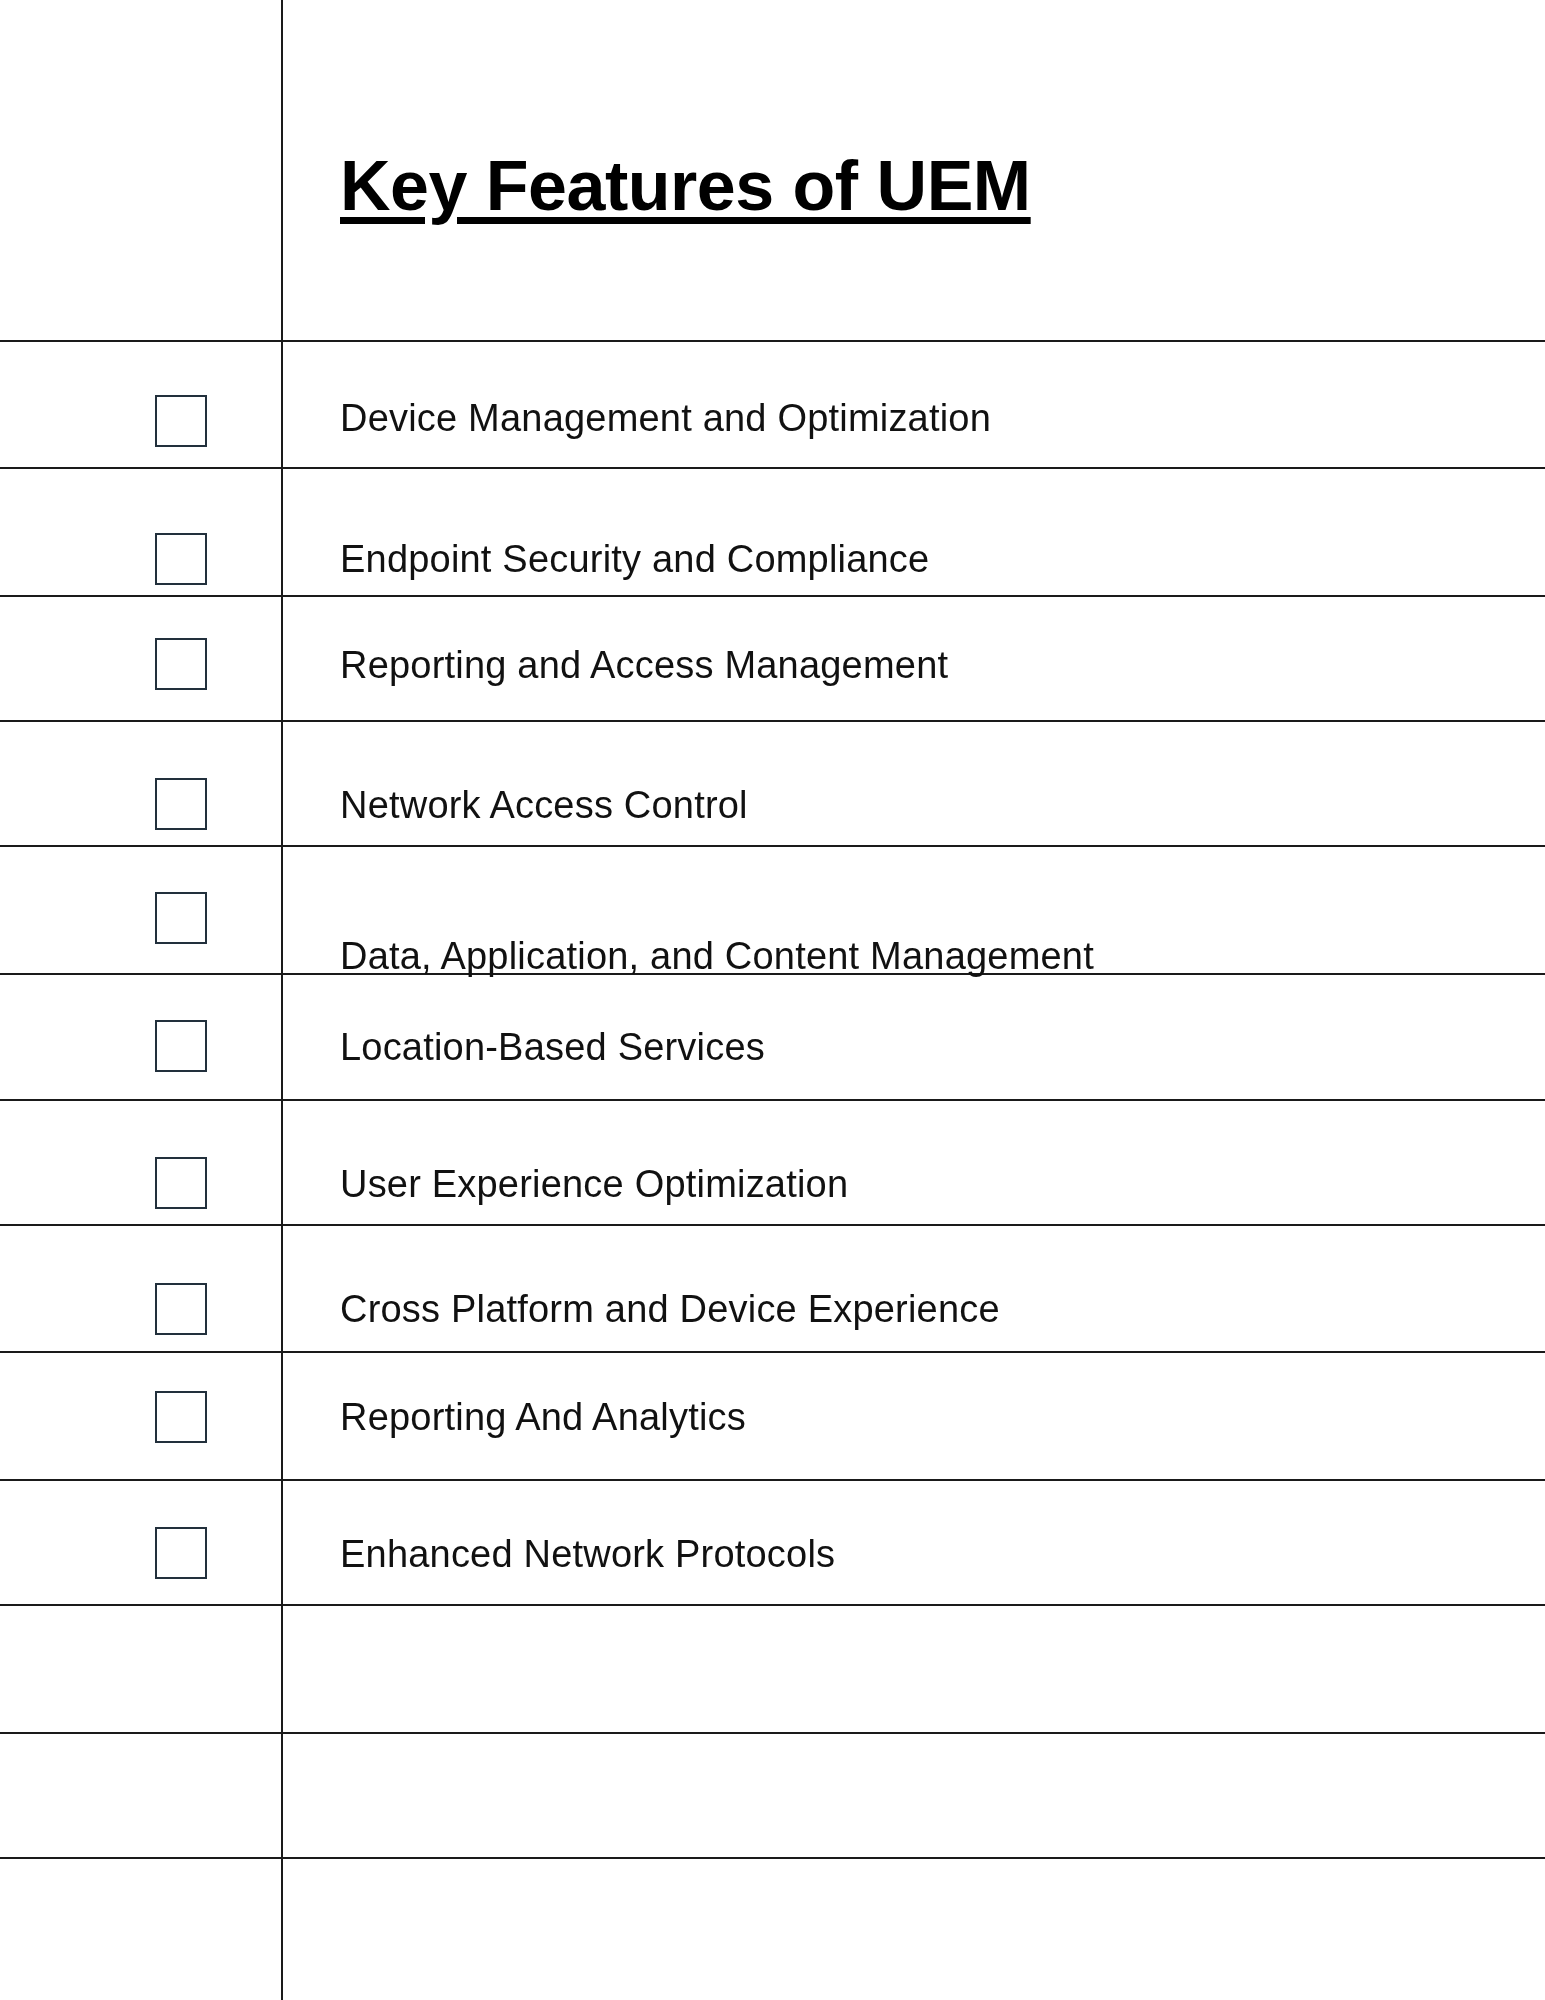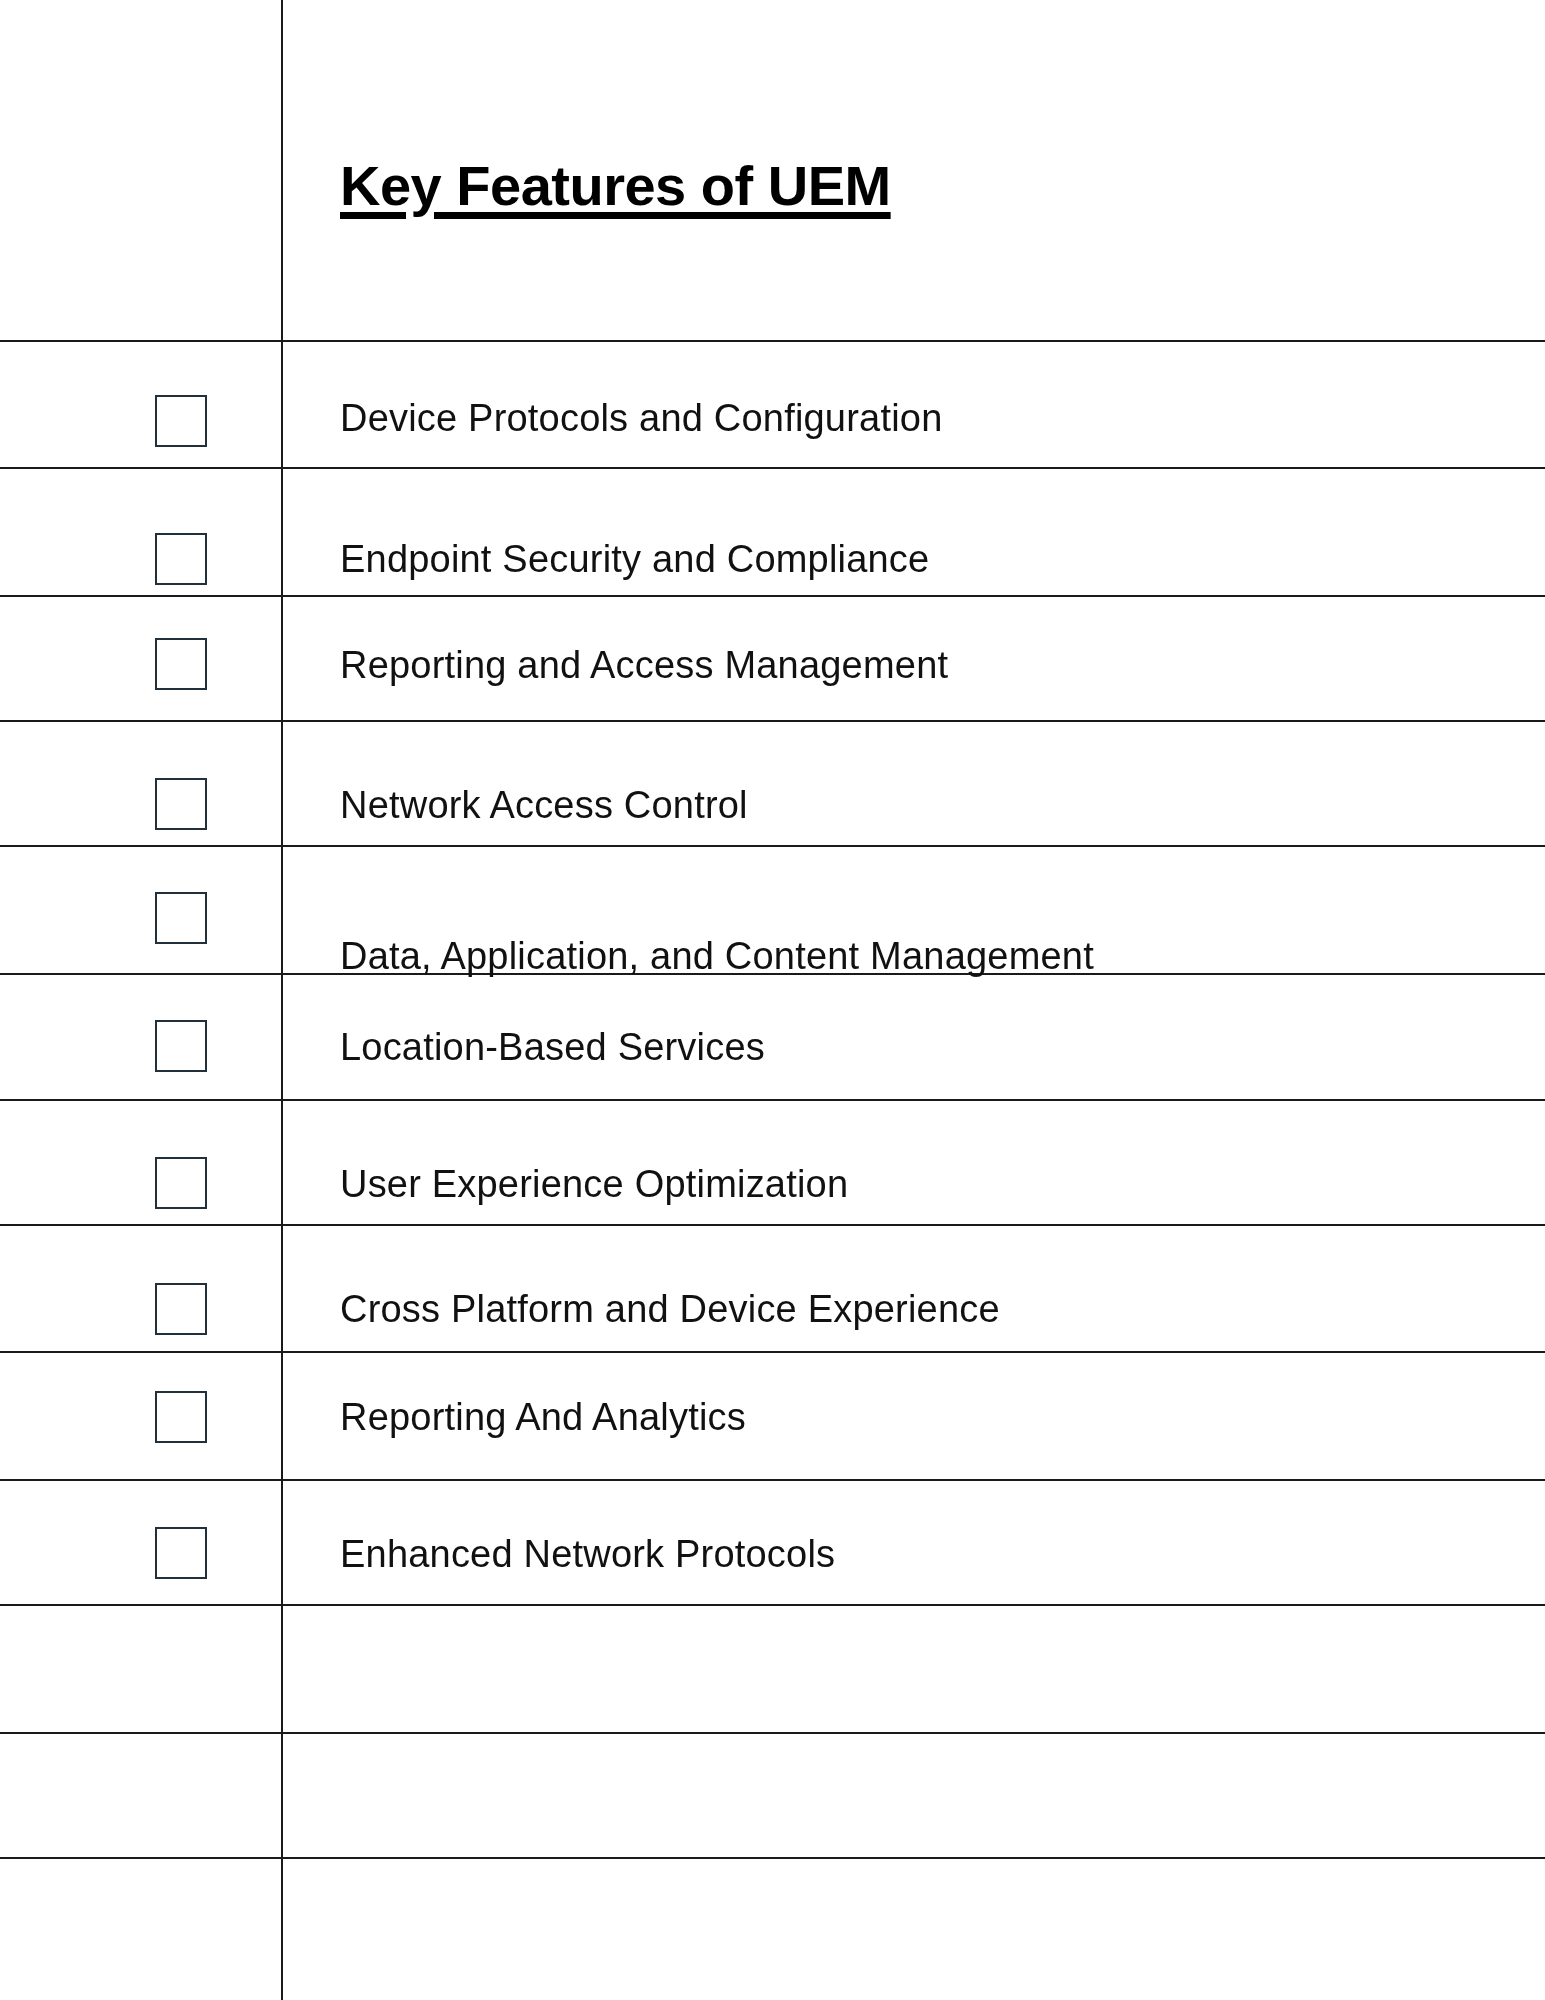--- a/index.html
+++ b/index.html
@@ -1,19 +1,19 @@
 <!DOCTYPE html>
 <html><head>
   <meta charset="utf-8">
   <style>
     html, body { margin: 0; padding: 0; background: #ffffff; }
     body { width: 1545px; height: 2000px; position: relative; overflow: hidden; font-family: "Liberation Sans", sans-serif; color: #111111; }
     .vline { position: absolute; left: 281px; top: 0; width: 2px; height: 2000px; background: #1a1a1a; }
     .hline { position: absolute; left: 0; width: 1545px; height: 2px; background: #1a1a1a; }
-    .title { position: absolute; left: 340px; top: 136px; margin: 0; font-size: 56px; font-weight: bold; line-height: 100px; letter-spacing: -0.5px; color: #000; text-decoration: underline; text-decoration-thickness: 7px; text-underline-offset: 7px; white-space: nowrap; }
+    .title { position: absolute; left: 340px; top: 136px; margin: 0; font-size: 70px; font-weight: bold; line-height: 100px; letter-spacing: -0.5px; color: #000; text-decoration: underline; text-decoration-thickness: 7px; text-underline-offset: 7px; white-space: nowrap; }
     .cb { position: absolute; left: 155px; width: 48px; height: 48px; border: 2px solid #22303c; background: #fff; box-sizing: content-box; cursor: pointer; }
     .label { position: absolute; left: 340px; height: 50px; line-height: 50px; font-size: 38px; color: #111; white-space: nowrap; letter-spacing: 0.2px; }
   </style>
 </head>
 <body>
 
 <div>
 
   <div class="vline"></div>
 
@@ -27,21 +27,21 @@
   <div class="hline" style="top:1224px"></div>
   <div class="hline" style="top:1351px"></div>
   <div class="hline" style="top:1479px"></div>
   <div class="hline" style="top:1604px"></div>
   <div class="hline" style="top:1732px"></div>
   <div class="hline" style="top:1857px"></div>
 
   <h1 class="title">Key Features of UEM</h1>
 
   <div class="cb" style="top:395px"></div>
-  <div class="label" style="top:393px">Device Protocols and Configuration</div>
+  <div class="label" style="top:393px">Device Management and Optimization</div>
 
   <div class="cb" style="top:533px"></div>
   <div class="label" style="top:534px">Endpoint Security and Compliance</div>
 
   <div class="cb" style="top:638px"></div>
   <div class="label" style="top:640px">Reporting and Access Management</div>
 
   <div class="cb" style="top:778px"></div>
   <div class="label" style="top:780px">Network Access Control</div>
 

